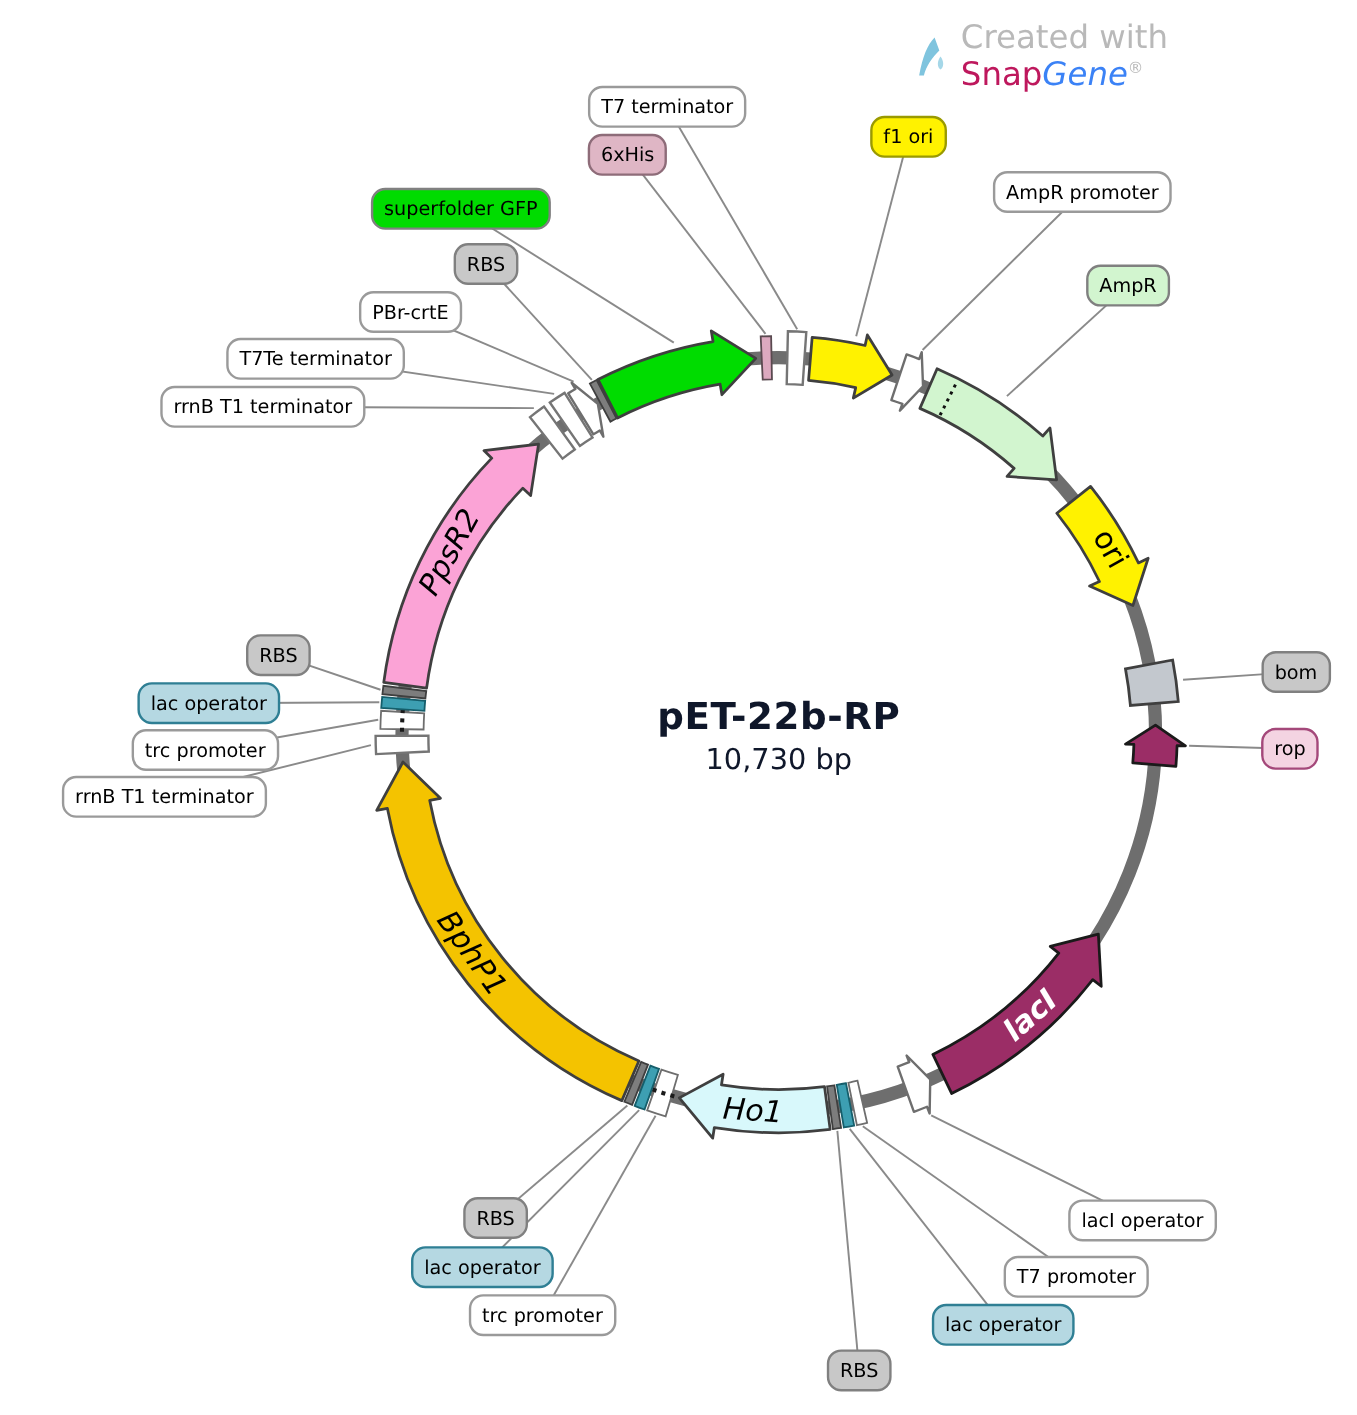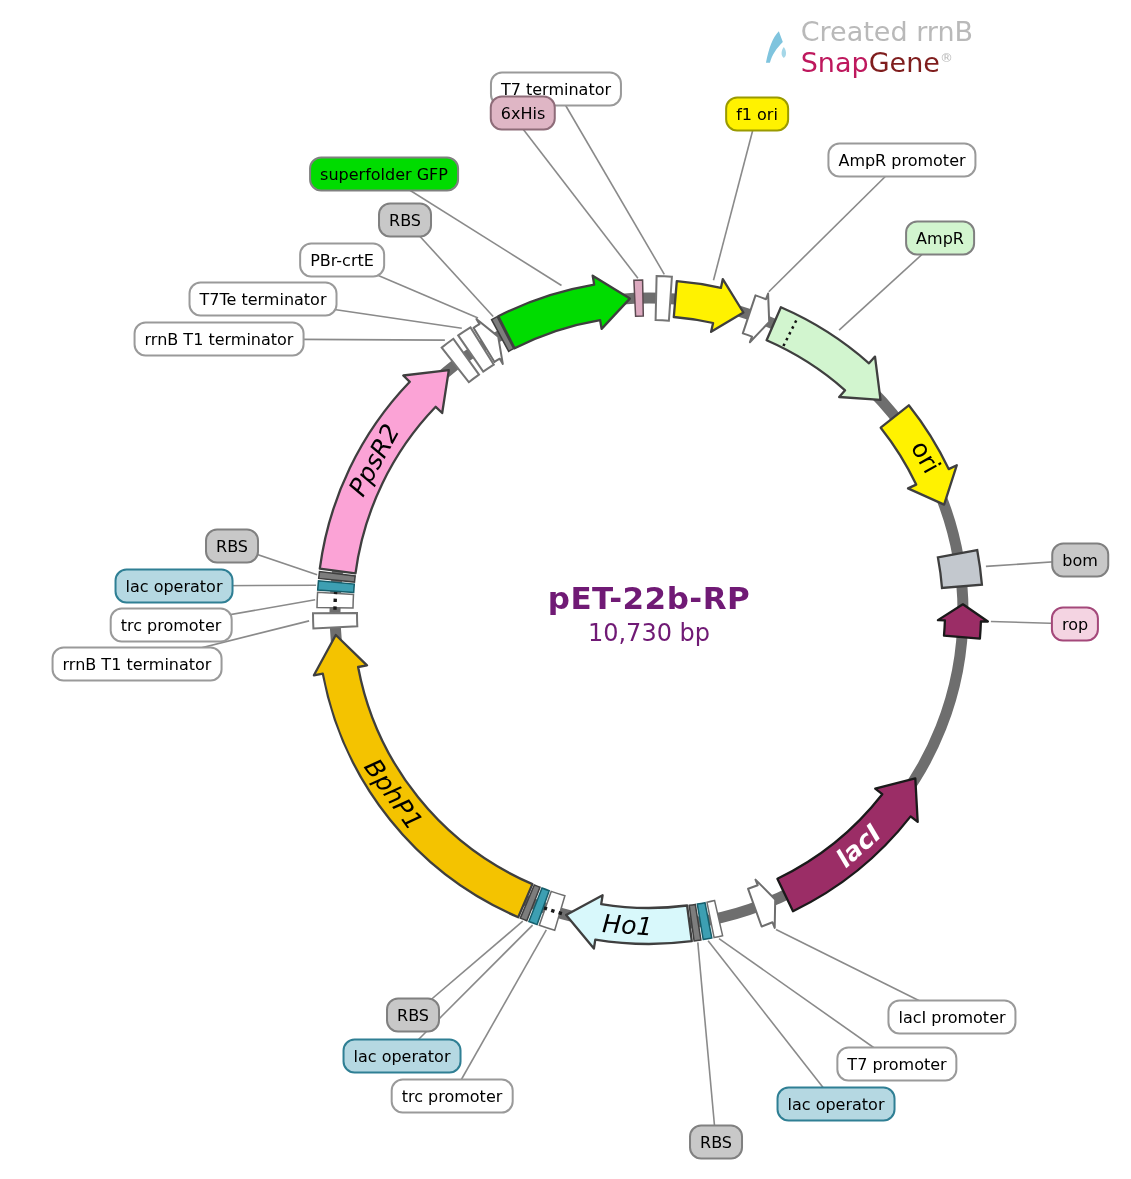--- a/index.html
+++ b/index.html
@@ -11,27 +11,27 @@
        border:2px solid #9a9a9a;background:#fff;color:#000;}
   .lbl-white{background:#ffffff;border-color:#9a9a9a;}
   .lbl-gray{background:#c8c8c8;border-color:#808080;}
   .lbl-blue{background:#b5d8e2;border-color:#2f7f94;}
   .lbl-green{background:#00dc00;border-color:#808080;}
   .lbl-palegreen{background:#d2f5cf;border-color:#808080;}
   .lbl-yellow{background:#fff200;border-color:#9a9a00;}
   .lbl-his{background:#dfb6c5;border-color:#8e6c79;}
   .lbl-rop{background:#f4d4e2;border-color:#a4487a;}
   #center-text{position:absolute;left:649px;top:613px;transform:translate(-50%,-50%);
-               text-align:center;color:#701a75;}
+               text-align:center;color:#0f172a;}
   #center-text .t{font-size:31px;font-weight:bold;letter-spacing:0.5px;}
   #center-text .s{font-size:24px;margin-top:3px;}
   #watermark{position:absolute;left:760px;top:16px;display:flex;align-items:center;gap:9px;
              font-size:27px;color:#b9b9b9;}
   #watermark .brand1{color:#be185d;}
-  #watermark .brand2{color:#7f1d1d;}
+  #watermark .brand2{color:#3b82f6;font-style:italic;}
   #watermark sup{font-size:13px;vertical-align:super;}
 </style>
 </head>
 <body>
 
 <div id="stage">
   <svg id="plasmid-svg" width="1131" height="1179" viewBox="0 0 1131 1179">
       <circle cx="649" cy="612" r="314" fill="none" stroke="#6e6e6e" stroke-width="11"></circle>
       <line x1="664.3" y1="274.3" x2="556" y2="89" stroke="#8a8a8a" stroke-width="1.6"></line>
       <line x1="637.9" y1="278.2" x2="523" y2="129" stroke="#8a8a8a" stroke-width="1.6"></line>
@@ -89,49 +89,49 @@
       <path d="M491.6 319.7 A332 332 0 0 1 497.2 316.7 L513.7 348.7 A296 296 0 0 0 508.7 351.4 Z" fill="#7d7d7d" stroke="#3f3f3f" stroke-width="1.5"></path>
       <text x="925.6" y="457.1" fill="#000000" font-size="25" text-anchor="middle" dominant-baseline="central" transform="rotate(60.8 925.6 457.1)">ori</text>
       <text x="858.5" y="845.9" font-style="italic" font-weight="600" fill="#ffffff" font-size="25" text-anchor="middle" dominant-baseline="central" transform="rotate(-41.8 858.5 845.9)">lacI</text>
       <text x="627.4" y="925.3" font-style="italic" fill="#000000" font-size="25" text-anchor="middle" dominant-baseline="central" transform="rotate(3.9 627.4 925.3)">Ho1</text>
       <text x="393.4" y="794.3" font-style="italic" fill="#000000" font-size="25" text-anchor="middle" dominant-baseline="central" transform="rotate(54.5 393.4 794.3)">BphP1</text>
       <text x="374.2" y="460" font-style="italic" fill="#000000" font-size="25" text-anchor="middle" dominant-baseline="central" transform="rotate(-61.1 374.2 460)">PpsR2</text>
     </svg>
 
   <div id="labels-layer">
       <div class="lbl lbl-white" style="left: 556px; top: 89px;">T7 terminator</div>
-      <div class="lbl lbl-his" style="left: 523px; top: 113px;">6xHis</div>
+      <div class="lbl lbl-his" style="left: 523px; top: 129px;">6xHis</div>
       <div class="lbl lbl-yellow" style="left: 757px; top: 114px; text-align: center;">f1 ori</div>
       <div class="lbl lbl-white" style="left: 902px; top: 160px;">AmpR promoter</div>
       <div class="lbl lbl-green" style="left: 384px; top: 174px;">superfolder GFP</div>
       <div class="lbl lbl-gray" style="left: 405px; top: 220px;">RBS</div>
       <div class="lbl lbl-palegreen" style="left: 940px; top: 238px;">AmpR</div>
       <div class="lbl lbl-white" style="left: 342px; top: 260px;">PBr-crtE</div>
       <div class="lbl lbl-white" style="left: 263px; top: 299px;">T7Te terminator</div>
       <div class="lbl lbl-white" style="left: 219px; top: 339px;">rrnB T1 terminator</div>
       <div class="lbl lbl-gray" style="left: 1080px; top: 560px;">bom</div>
       <div class="lbl lbl-rop" style="left: 1075px; top: 624px;">rop</div>
       <div class="lbl lbl-gray" style="left: 232px; top: 546px;">RBS</div>
       <div class="lbl lbl-blue" style="left: 174px; top: 586px;">lac operator</div>
       <div class="lbl lbl-white" style="left: 171px; top: 625px;">trc promoter</div>
       <div class="lbl lbl-white" style="left: 137px; top: 664px;">rrnB T1 terminator</div>
       <div class="lbl lbl-gray" style="left: 413px; top: 1015px;">RBS</div>
       <div class="lbl lbl-blue" style="left: 402px; top: 1056px;">lac operator</div>
       <div class="lbl lbl-white" style="left: 452px; top: 1096px;">trc promoter</div>
       <div class="lbl lbl-gray" style="left: 716px; top: 1142px;">RBS</div>
       <div class="lbl lbl-blue" style="left: 836px; top: 1104px;">lac operator</div>
       <div class="lbl lbl-white" style="left: 897px; top: 1064px;">T7 promoter</div>
-      <div class="lbl lbl-white" style="left: 952px; top: 1017px;">lacI promoter</div>
+      <div class="lbl lbl-white" style="left: 952px; top: 1017px;">lacI operator</div>
     </div>
 
   <div id="center-text">
     <div class="t">pET-22b-RP</div>
     <div class="s">10,730 bp</div>
   </div>
 
   <div id="watermark">
     <svg width="32" height="40" viewBox="0 0 32 40">
       <path d="M6 36 C9 20 13 10 19 4 L23 15 C17 21 12 28 10 36 Z" fill="#7fc4de"></path>
       <path d="M24 20 C27 24 27 29 24 31 C21 29 21 24 24 20 Z" fill="#a5d7e8"></path>
     </svg>
-    <span><span>Created rrnB </span><span class="brand1">Snap</span><span class="brand2">Gene</span><sup>®</sup></span>
+    <span><span>Created with </span><span class="brand1">Snap</span><span class="brand2">Gene</span><sup>®</sup></span>
   </div>
 </div>
 
 </body></html>

